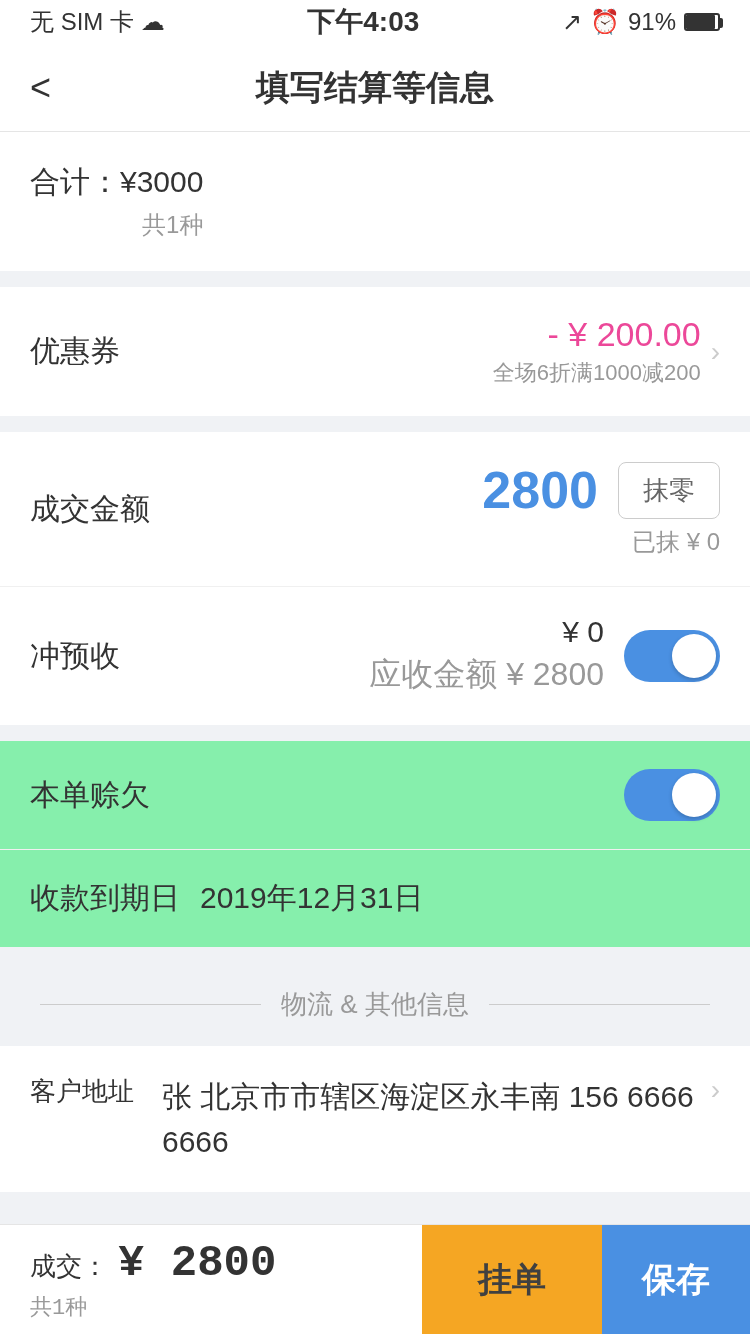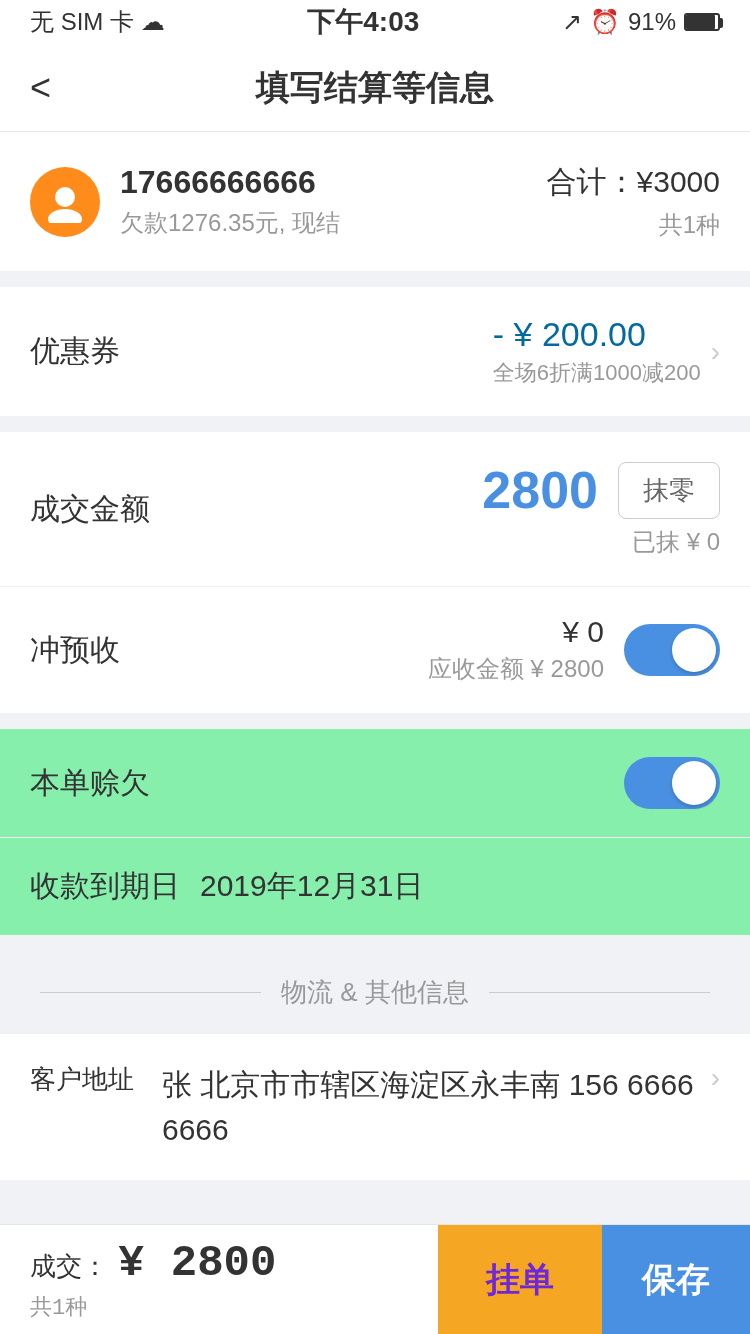--- a/index.html
+++ b/index.html
@@ -143,22 +143,23 @@
       font-size: 30px;
       color: #333;
     }
     .coupon-right {
       display: flex;
       align-items: center;
       gap: 10px;
     }
     .coupon-discount {
       font-size: 34px;
-      color: #0369a1;
+      color: #ec4899;
       font-weight: 500;
+      text-align: right;
     }
     .coupon-sub {
       font-size: 22px;
       color: #999;
       margin-top: 4px;
       text-align: right;
     }
 
     
     .deal-section {
@@ -222,21 +223,21 @@
       gap: 20px;
     }
     .prepay-value-block {
       text-align: right;
     }
     .prepay-value {
       font-size: 30px;
       color: #333;
     }
     .prepay-sub {
-      font-size: 24px;
+      font-size: 32px;
       color: #999;
       margin-top: 4px;
     }
 
     
     .toggle {
       width: 96px;
       height: 52px;
       border-radius: 26px;
       background: #4a90e2;
@@ -345,27 +346,27 @@
       font-size: 44px;
       font-weight: 700;
       color: #333;
     }
     .bottom-count {
       font-size: 22px;
       color: #999;
       margin-top: 4px;
     }
     .btn-hold {
-      width: 164px;
+      width: 180px;
       background: #f5a623;
       display: flex;
       align-items: center;
       justify-content: center;
       font-size: 34px;
-      color: #6d28d9;
+      color: #404040;
       font-weight: 600;
       cursor: pointer;
     }
     .btn-save {
       width: 148px;
       background: #4a90e2;
       display: flex;
       align-items: center;
       justify-content: center;
       font-size: 34px;
@@ -394,32 +395,20 @@
 </div>
 
 <div class="nav-bar">
   <span class="nav-back">&lt;</span>
   <span class="nav-title">填写结算等信息</span>
 </div>
 
 <div class="content">
 
   <div class="user-card">
-    <div class="user-left">
-      <div class="avatar">
-        <svg width="42" height="42" viewBox="0 0 42 42">
-          <circle cx="21" cy="16" r="10" fill="#fff"></circle>
-          <ellipse cx="21" cy="38" rx="17" ry="10" fill="#fff"></ellipse>
-        </svg>
-      </div>
-      <div>
-        <div class="user-phone">17666666666</div>
-        <div class="user-sub">欠款1276.35元, 现结</div>
-      </div>
-    </div>
     <div class="user-right">
       <div class="user-total">
         <span>合计：</span><span>¥3000</span>
       </div>
       <div class="user-count">共1种</div>
     </div>
   </div>
 
   <div class="coupon-section">
     <div class="coupon-row">

